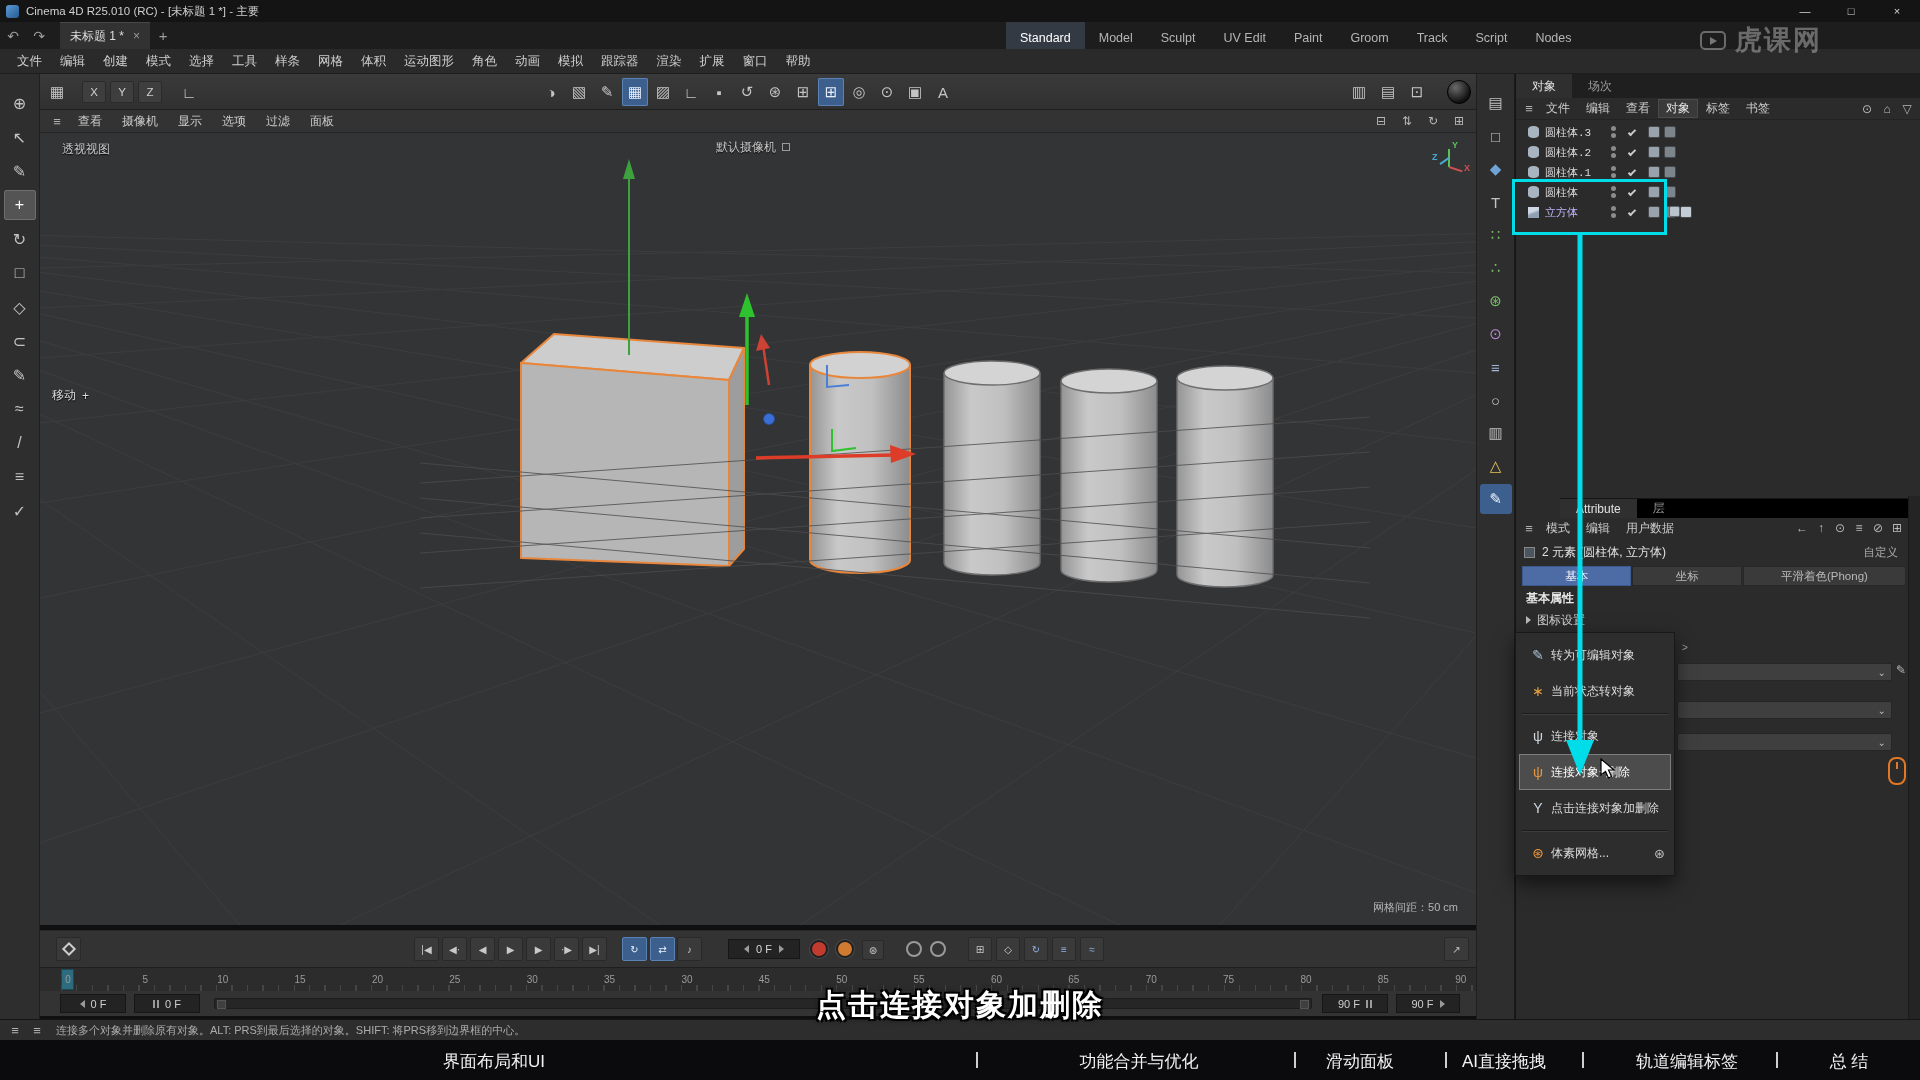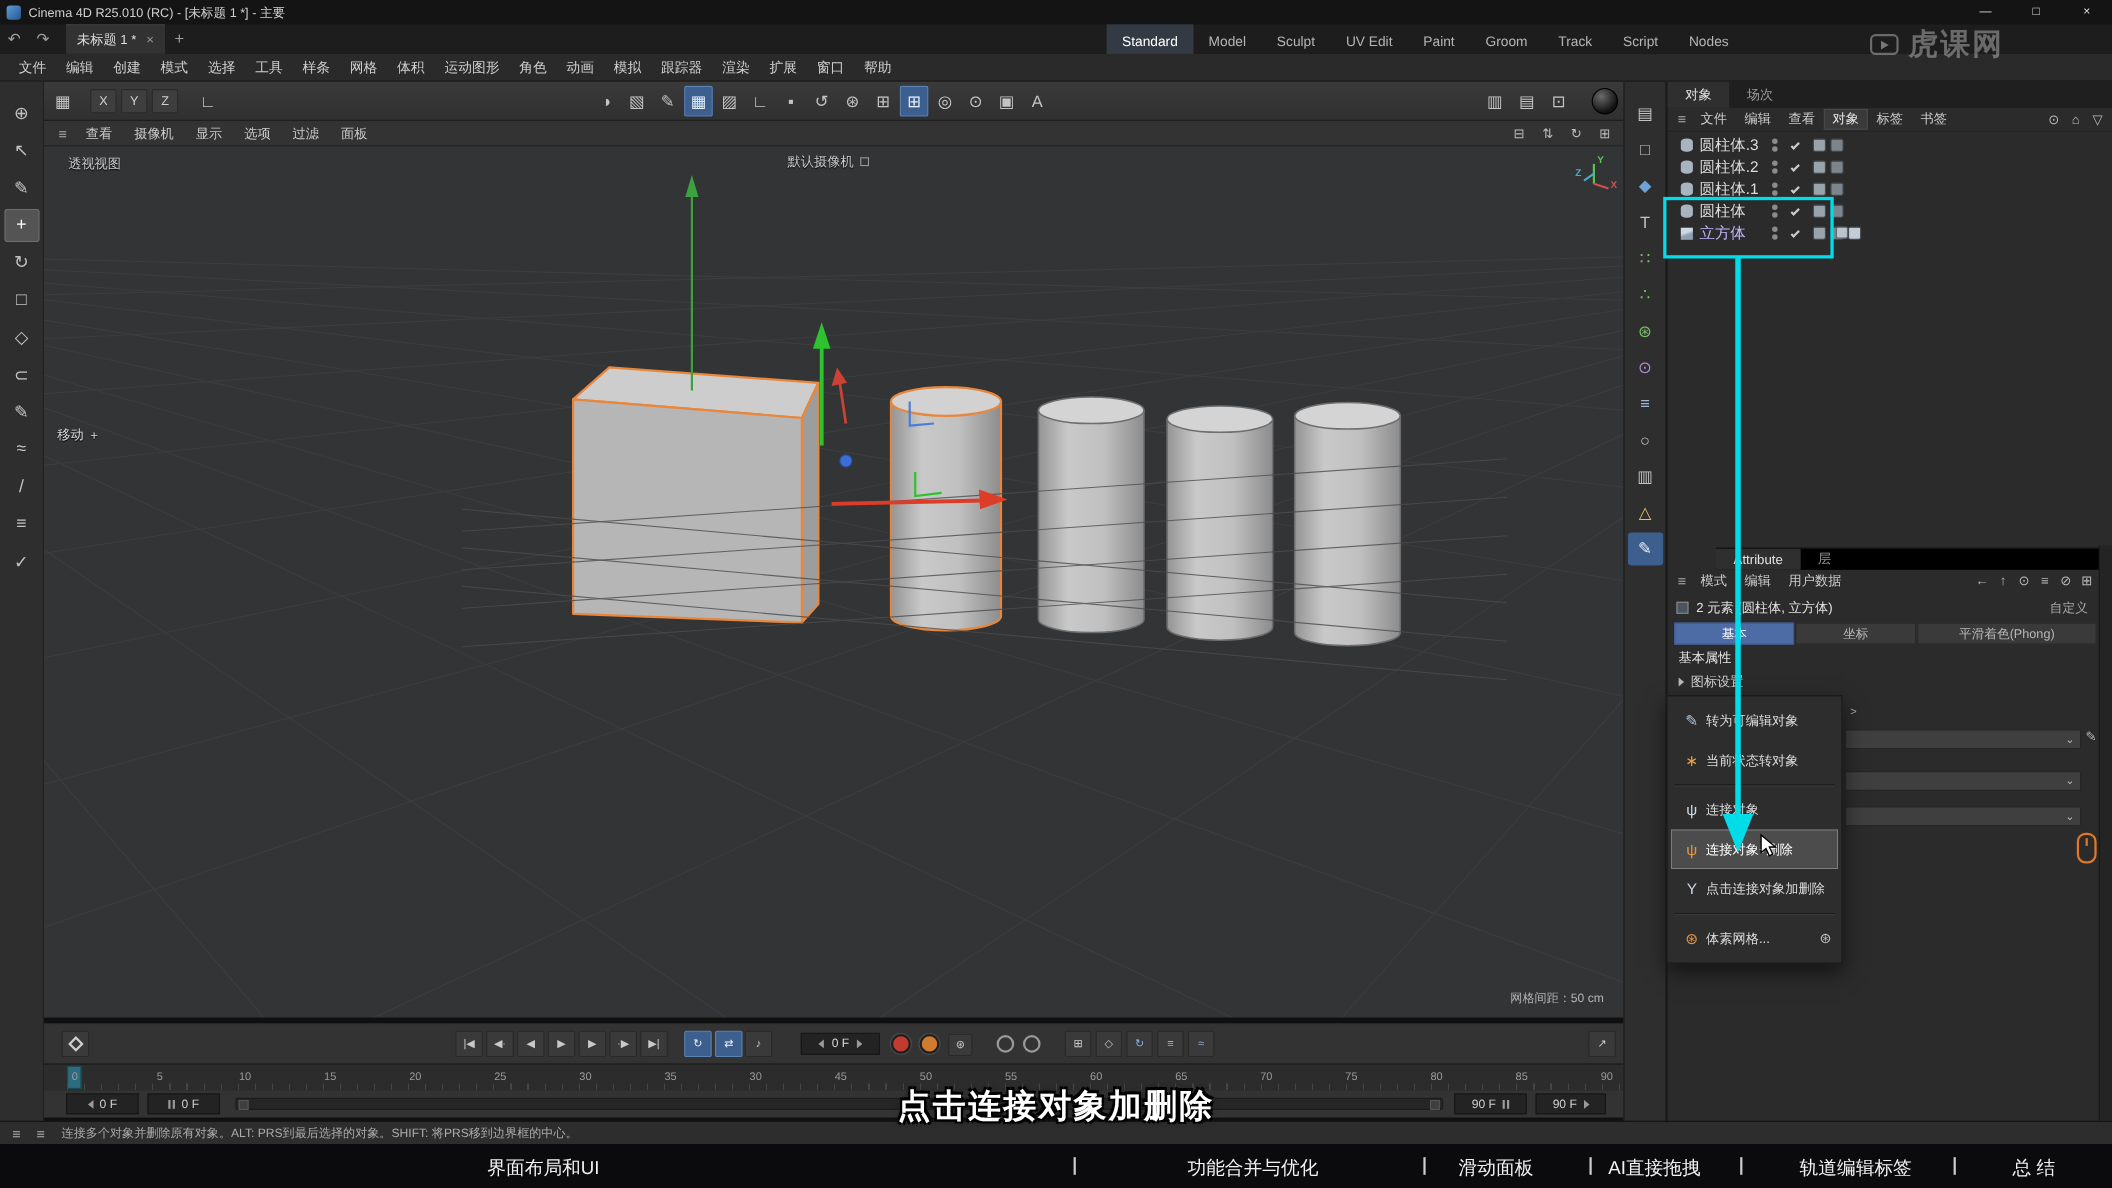--- a/index.html
+++ b/index.html
@@ -79,42 +79,42 @@
 .ptab.active{background:#2f2f2f;color:#e2e2e2;}
 .om-menu{position:absolute;left:0;right:0;top:24px;height:22px;display:flex;align-items:center;padding:0 4px;border-bottom:1px solid #232323;}
 .om-menu-item{padding:0 7px;font-size:12px;color:#cbcbcb;border:1px solid transparent;}
 .om-menu-item.active{background:#3a3a3a;border-color:#4a4a4a;color:#e8e8e8;}
 .om-hicons{margin-left:auto;display:flex;gap:2px;}
 .om-list{position:absolute;left:0;right:0;top:48px;}
 .obj-row{height:20px;display:flex;align-items:center;padding-left:12px;}
 .obj-icon{width:11px;height:12px;margin-right:6px;flex:none;}
 .type-cylinder .obj-icon{background:#a8b4c0;border-radius:5px/3px;}
 .type-cube .obj-icon{height:11px;background:linear-gradient(160deg,#cdd8e2 40%,#8fa0b2 60%);}
-.obj-name{width:66px;font-size:14px;color:#dcdcdc;white-space:nowrap;}
+.obj-name{width:66px;font-size:11px;color:#dcdcdc;white-space:nowrap;font-family:Liberation Mono, monospace;}
 .obj-row.selected .obj-name{color:#c4b5fd;}
 .vis-dots{display:flex;flex-direction:column;gap:2px;margin-right:12px;}
 .vis-dots i{width:5px;height:5px;border-radius:50%;background:#8b8b8b;display:block;}
 .obj-check{width:8px;height:4px;border-left:2px solid #c9c9c9;border-bottom:2px solid #c9c9c9;transform:rotate(-45deg);margin-right:12px;}
 .chip{width:12px;height:12px;background:#99a3ab;border:1px solid #45494d;border-radius:2px;margin-right:4px;}
 .chip.c2{background:#7c858c;}
 .chip.c3{display:none;}
 .obj-row.extra .chip.c3{display:block;background:#c2cdd6;}
 
 .am-tabs{position:absolute;left:0;right:0;top:424px;height:20px;background:#000000;border-top:1px solid #161616;display:flex;margin-left:44px;}
 .am-menu{position:absolute;left:0;right:0;top:442px;height:24px;display:flex;align-items:center;padding:0 4px;}
 .am-hicons{margin-left:auto;display:flex;gap:1px;padding-right:10px;}
 .am-info{position:absolute;left:0;right:0;top:466px;height:24px;display:flex;align-items:center;padding:0 8px;gap:7px;}
 .am-selbox{width:11px;height:11px;border:1px solid #888;background:#4a5560;}
 .am-info-text{font-size:12px;color:#e0e0e0;}
 .am-custom{margin-left:auto;font-size:11.5px;color:#a8a8a8;padding-right:14px;}
 .am-proptabs{position:absolute;left:6px;right:14px;top:492px;height:20px;display:flex;gap:1px;}
 .ptab2{flex:1;display:flex;align-items:center;justify-content:center;background:#3a3a3a;border:1px solid #282828;color:#b8b8b8;font-size:11.5px;}
 .ptab2:nth-child(3){flex:1.5;}
 .ptab2.active{background:#4d6ca6;color:#fff;border-color:#3d5a8e;}
-.am-section{position:absolute;left:10px;top:514px;height:20px;font-size:12px;font-weight:400;color:#e8e8e8;line-height:20px;}
+.am-section{position:absolute;left:10px;top:514px;height:20px;font-size:12px;font-weight:700;color:#e8e8e8;line-height:20px;}
 .am-iconrow{position:absolute;left:10px;top:536px;height:20px;font-size:12px;color:#cfcfcf;line-height:20px;display:flex;align-items:center;gap:6px;}
 .tri-collapse{width:0;height:0;border-left:5px solid #b8b8b8;border-top:4px solid transparent;border-bottom:4px solid transparent;}
 .combo{position:absolute;left:161px;width:215px;height:18px;background:#3f3f3f;border:1px solid #262626;border-radius:2px;display:flex;align-items:center;}
 .combo .dd{margin-left:auto;padding-right:5px;color:#b9b9b9;font-size:10px;}
 .combo-note{position:absolute;left:166px;top:568px;color:#9f9f9f;font-size:10px;}
 .pencil{position:absolute;left:380px;top:589px;color:#b9b9b9;font-size:12px;}
 .am-scroll{position:absolute;right:0;top:422px;bottom:0;width:12px;background:#242424;border-left:1px solid #1a1a1a;}
 
 
 .transport{position:absolute;left:40px;top:930px;width:1436px;height:37px;background:#333;border-top:1px solid #272727;}

